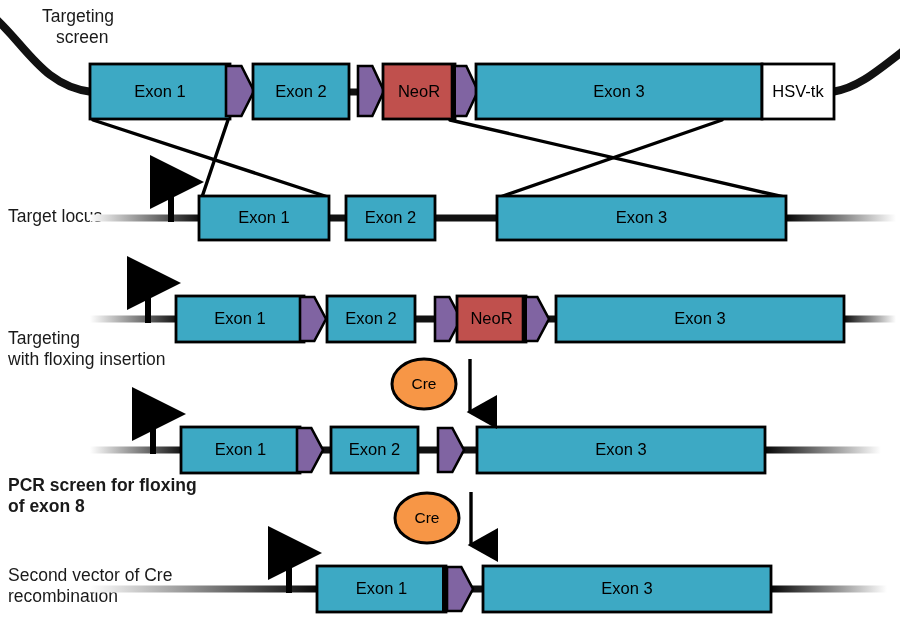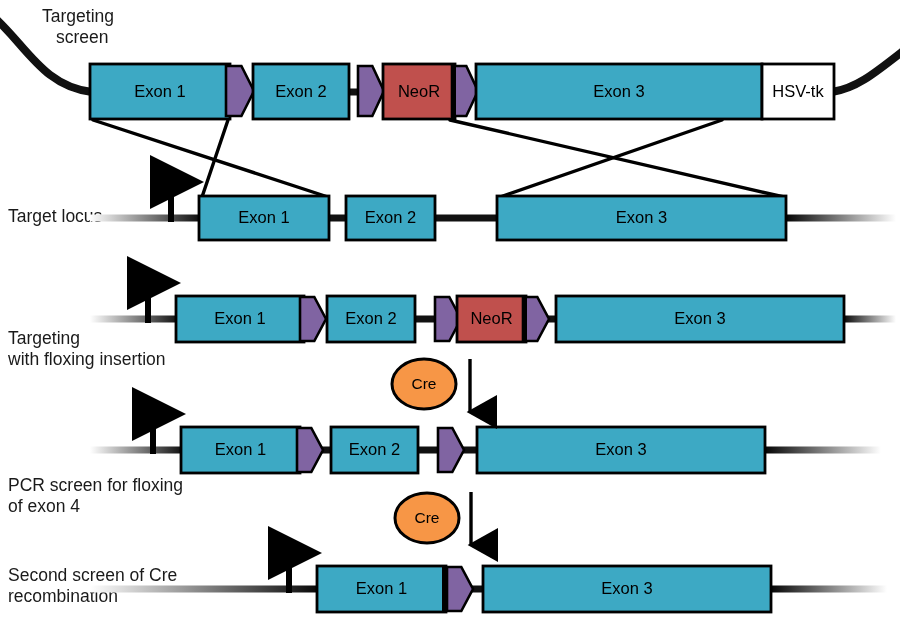--- a/index.html
+++ b/index.html
@@ -13,22 +13,22 @@
   .cretext{font-size:15.5px;fill:#000;}
 </style>
 </head>
 <body>
 
 <div id="stage">
 
   <div class="lbl" style="left:42px;top:6px;"><span>Targeting</span><br><span style="margin-left:14px;display:inline-block">screen</span></div>
   <div class="lbl" style="left:8px;top:206px;"><span>Target locus</span><br></div>
   <div class="lbl" style="left:8px;top:328px;"><span>Targeting</span><br><span>with floxing insertion</span></div>
-  <div class="lbl" style="left:8px;top:475px;"><span>PCR screen for floxing</span><br><span>of exon 4</span></div>
-  <div class="lbl" style="left:8px;top:565px;"><span>Second screen of Cre</span><br><span>recombination</span></div>
+  <div class="lbl" style="left:8px;top:475px;font-weight:bold;"><span>PCR screen for floxing</span><br><span>of exon 8</span></div>
+  <div class="lbl" style="left:8px;top:565px;"><span>Second vector of Cre</span><br><span>recombination</span></div>
 
   <svg class="layer" viewBox="0 0 900 626">
     <defs>
       <linearGradient id="fadeL" x1="0" x2="1" y1="0" y2="0">
         <stop offset="0" stop-color="#ffffff"></stop>
           <stop offset="1" stop-color="#000000"></stop>
       </linearGradient>
       <linearGradient id="fadeR" x1="0" x2="1" y1="0" y2="0">
         <stop offset="0" stop-color="#000000"></stop>
           <stop offset="1" stop-color="#ffffff"></stop>

